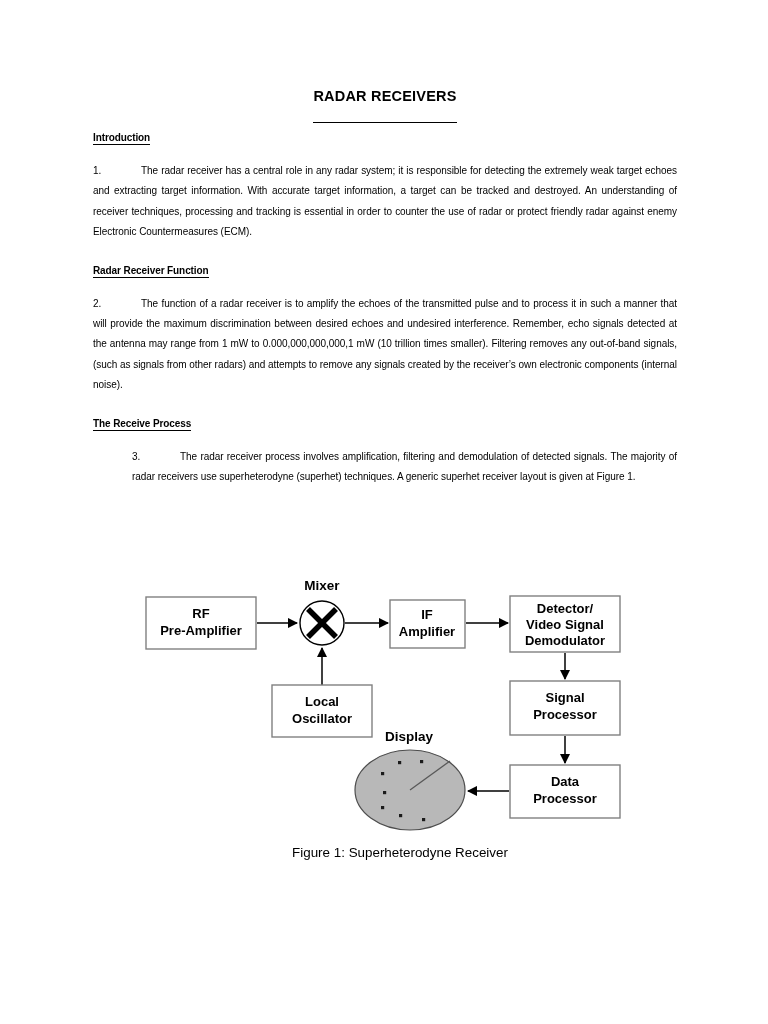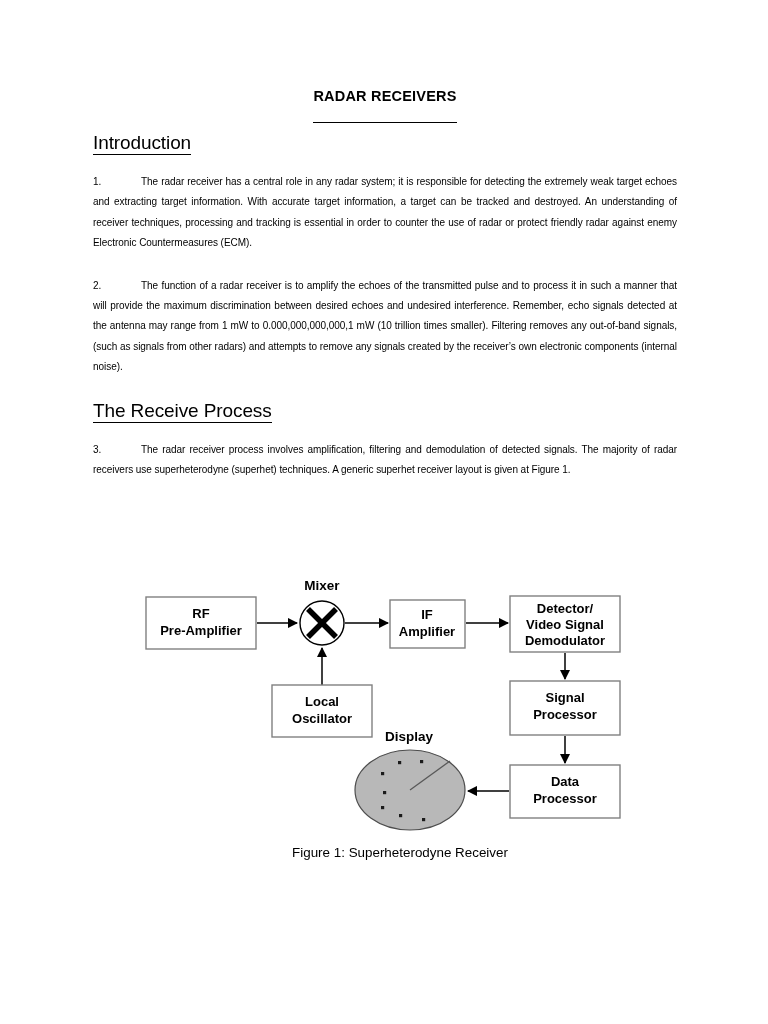--- a/index.html
+++ b/index.html
@@ -32,41 +32,41 @@
     font-size: 14.5px;
     font-weight: bold;
     letter-spacing: 0.2px;
     margin: 0 0 28px 0;
   }
   .doc-title span {
     border-bottom: 1.6px solid #000;
     padding-bottom: 18px;
   }
   .section-heading {
-    font-size: 19px;
-    font-weight: normal;
+    font-size: 10px;
+    font-weight: bold;
     margin: 0 0 18px 0;
     letter-spacing: -0.1px;
   }
   .section-heading span {
     border-bottom: 1.6px solid #000;
     padding-bottom: 1px;
   }
   .para {
     font-size: 10px;
     line-height: 20.4px;
     text-align: justify;
     margin: 0 0 22px 0;
     letter-spacing: -0.05px;
   }
   .para .num {
     display: inline-block;
     width: 48px;
   }
-  .para.last { margin-bottom: 26px; }
+  .para.last { margin-bottom: 26px; margin-left: 39px; }
 
   
   .figure {
     position: absolute;
     left: 0;
     top: 578px;
     width: 768px;
     height: 300px;
   }
   .fig-svg { display: block; }
@@ -94,20 +94,21 @@
 
 <div class="page">
 
   <div class="content">
 
     <div class="doc-title"><span>RADAR RECEIVERS</span></div>
 
     <div class="section-heading"><span>Introduction</span></div>
     <p class="para"><span class="num">1.</span><span>The radar receiver has a central role in any radar system; it is responsible for detecting the extremely weak target echoes and extracting target information.  With accurate target information, a target can be tracked and destroyed. An understanding of receiver techniques, processing and tracking is essential in order to counter the use of radar or protect friendly radar against enemy Electronic Countermeasures (ECM).</span></p>
 
+    <div class="section-heading"><span>Radar Receiver Function</span></div>
     <p class="para"><span class="num">2.</span><span>The function of a radar receiver is to amplify the echoes of the transmitted pulse and to process it in such a manner that will provide the maximum discrimination between desired echoes and undesired interference. Remember, echo signals detected at the antenna may range from 1 mW to 0.000,000,000,000,1 mW (10 trillion times smaller).  Filtering removes any out-of-band signals, (such as signals from other radars) and attempts to remove any signals created by the receiver’s own electronic components (internal noise).</span></p>
 
     <div class="section-heading"><span>The Receive Process </span></div>
     <p class="para last"><span class="num">3.</span><span>The radar receiver process involves amplification, filtering and demodulation of detected signals. The majority of radar receivers use superheterodyne (superhet) techniques. A generic superhet receiver layout is given at Figure 1.</span></p>
 
   </div>
 
   <div class="figure">
     <svg class="fig-svg" width="768" height="300" viewBox="0 0 768 300" xmlns="http://www.w3.org/2000/svg">
       <defs>

